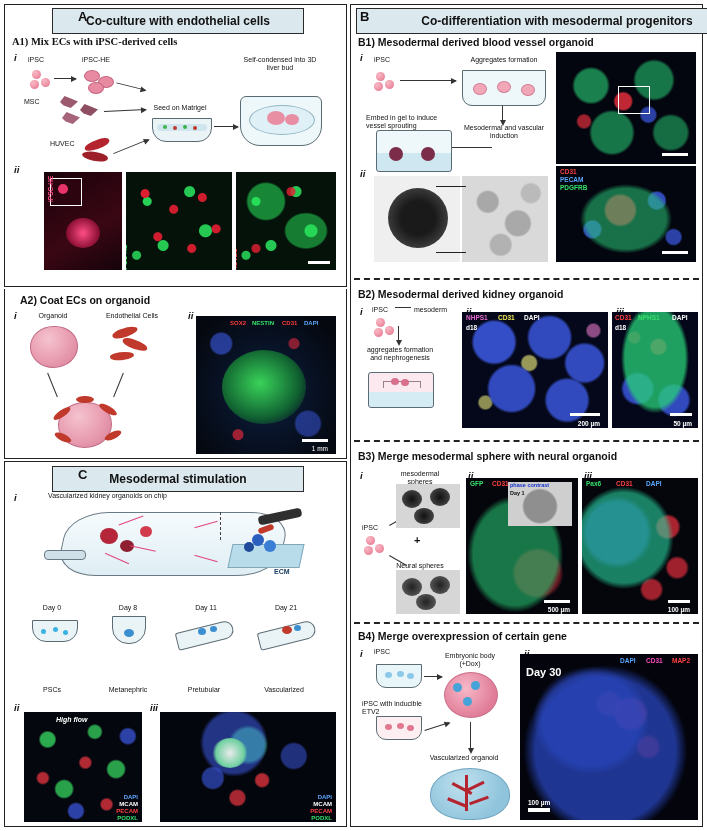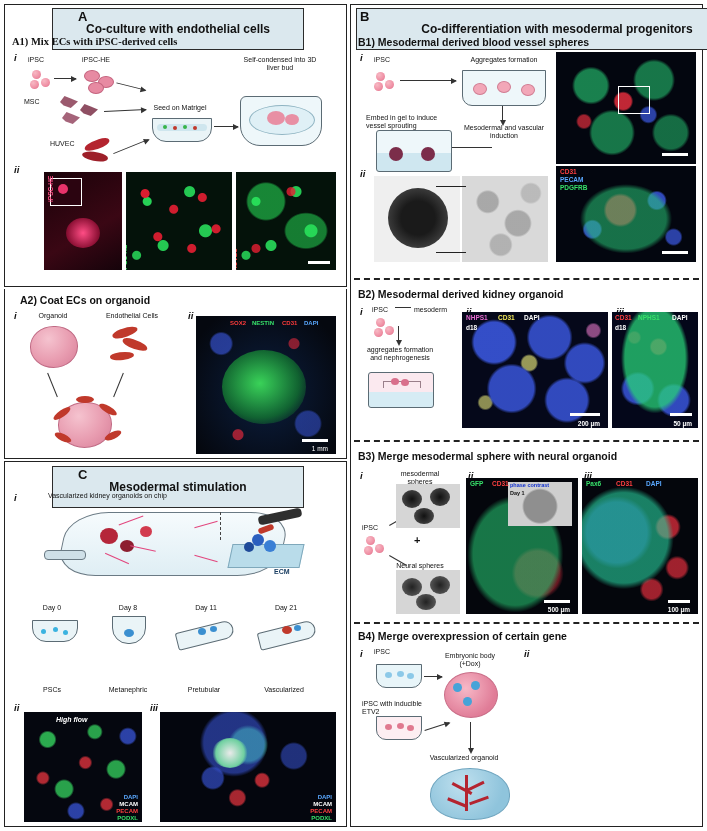--- a/index.html
+++ b/index.html
@@ -13,21 +13,21 @@
   .figure{position:relative;width:707px;height:831px;box-sizing:border-box;}
 
   
   .panel{position:absolute;box-sizing:border-box;}
   .panel-title{
     background:#dbe8ee;
     border:1px solid #2b2b2b;
     text-align:center;
     font-weight:bold;
     font-size:12px;
-    padding:13px 0;
+    padding:5px 0;
   }
   .sec-title{font-weight:bold;font-size:10.5px;margin:0;}
   .sub-label{font-weight:bold;font-size:9.5px;font-style:italic;}
   .tiny{font-size:7px;line-height:1.15;}
   .ctr{text-align:center;}
 
   .dash-h{position:absolute;border-top:2px dashed #222;}
 
   
   .mg{position:absolute;background:#000;overflow:hidden;}
@@ -284,21 +284,21 @@
     <div style="position:absolute;right:4px;bottom:15px;color:#fff;font-size:6px;font-weight:bold;">MCAM</div>
     <div style="position:absolute;right:4px;bottom:8px;color:#ff4040;font-size:6px;font-weight:bold;">PECAM</div>
     <div style="position:absolute;right:4px;bottom:1px;color:#37e06a;font-size:6px;font-weight:bold;">PODXL</div>
   </div>
 
   <div style="position:absolute;left:356px;top:8px;width:402px;">
     <div class="panel-title">Co-differentiation with mesodermal progenitors</div>
   </div>
   <div style="position:absolute;left:360px;top:9px;font-weight:bold;font-size:13px;">B</div>
 
-  <div style="position:absolute;left:358px;top:36px;" class="sec-title">B1) Mesodermal derived blood vessel spheres</div>
+  <div style="position:absolute;left:358px;top:36px;" class="sec-title">B1) Mesodermal derived blood vessel organoid</div>
   <div style="position:absolute;left:360px;top:52px;" class="sub-label">i</div>
   <div style="position:absolute;left:360px;top:168px;" class="sub-label">ii</div>
   <div style="position:absolute;left:560px;top:52px;" class="sub-label">iii</div>
 
   <div style="position:absolute;left:374px;top:56px;" class="tiny">iPSC</div>
   <div style="position:absolute;left:462px;top:56px;width:84px;" class="tiny ctr">Aggregates formation</div>
   <div style="position:absolute;left:366px;top:114px;width:76px;" class="tiny">Embed in gel to induce vessel sprouting</div>
   <div style="position:absolute;left:462px;top:124px;width:84px;" class="tiny ctr">Mesodermal and vascular induction</div>
 
   <div style="position:absolute;left:376px;top:72px;width:9px;height:9px;" class="cellpink"></div>
@@ -506,14 +506,28 @@
   <div class="arrow-d" style="left:470px;top:722px;height:26px;"></div>
 
   <div style="position:absolute;left:430px;top:768px;width:78px;height:50px;border-radius:50% 50% 45% 45%;background:radial-gradient(circle at 40% 30%, #bfe0ee, #8fc4dc 70%);border:1px solid #6fa5bf;">
     <div style="position:absolute;left:34px;top:6px;width:3px;height:36px;background:#b4242f;"></div>
     <div style="position:absolute;left:20px;top:18px;width:22px;height:3px;background:#b4242f;transform:rotate(28deg);"></div>
     <div style="position:absolute;left:34px;top:16px;width:20px;height:3px;background:#b4242f;transform:rotate(-26deg);"></div>
     <div style="position:absolute;left:16px;top:32px;width:20px;height:3px;background:#b4242f;transform:rotate(22deg);"></div>
     <div style="position:absolute;left:38px;top:30px;width:20px;height:3px;background:#b4242f;transform:rotate(-20deg);"></div>
   </div>
 
+  <div class="mg" style="left:520px;top:654px;width:178px;height:166px;background:#03040c;">
+    <div style="position:absolute;inset:0;background:
+      radial-gradient(ellipse at 48% 58%, rgba(40,70,190,.75) 0 70px, transparent 82px),
+      radial-gradient(ellipse at 40% 40%, rgba(50,80,210,.6) 0 48px, transparent 58px),
+      radial-gradient(circle at 62% 36%, rgba(225,45,70,.7) 0 14px, transparent 18px),
+      radial-gradient(circle at 50% 30%, rgba(225,45,70,.6) 0 10px, transparent 14px),
+      radial-gradient(circle at 72% 56%, rgba(225,45,70,.55) 0 9px, transparent 13px);"></div>
+    <div style="position:absolute;left:100px;top:3px;color:#5aa8ff;font-size:6.5px;font-weight:bold;">DAPI</div>
+    <div style="position:absolute;left:126px;top:3px;color:#ff4cc0;font-size:6.5px;font-weight:bold;">CD31</div>
+    <div style="position:absolute;left:152px;top:3px;color:#ff4040;font-size:6.5px;font-weight:bold;">MAP2</div>
+    <div style="position:absolute;left:6px;top:12px;color:#fff;font-size:11px;font-weight:bold;">Day 30</div>
+    <div class="scalebar" style="left:8px;bottom:8px;width:22px;height:4px;"></div>
+    <div style="position:absolute;left:8px;bottom:14px;color:#fff;font-size:6.5px;font-weight:bold;">100 µm</div>
+  </div>
 
 </div>
 
 </body></html>

